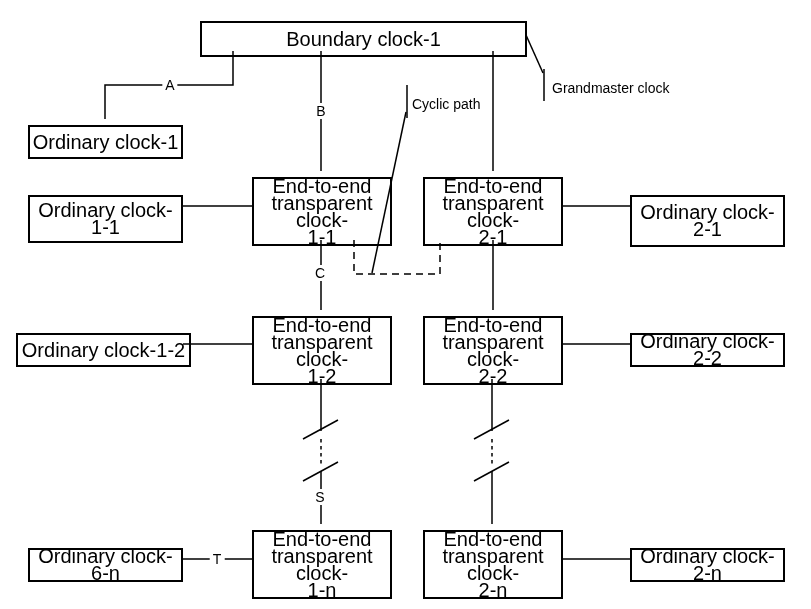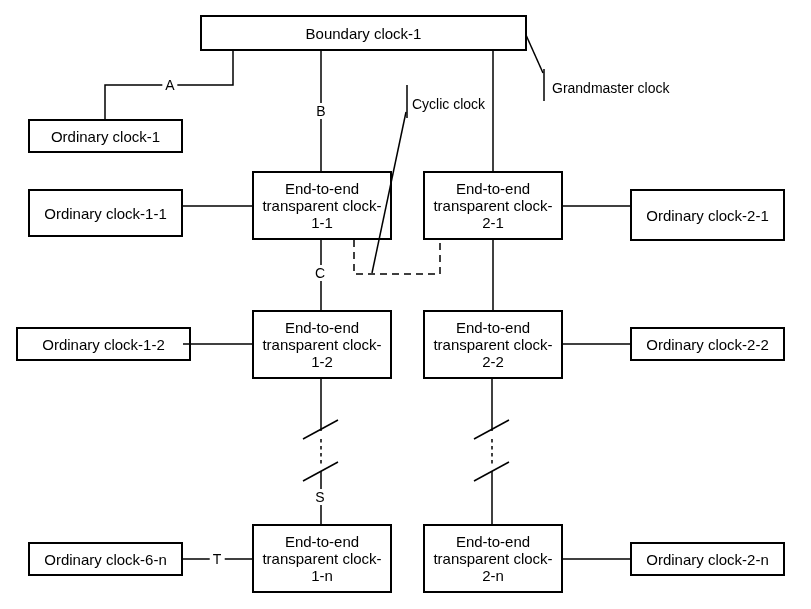--- a/index.html
+++ b/index.html
@@ -11,23 +11,24 @@
     color:#000;
     overflow:hidden;
   }
   .node{
     position:absolute;
     box-sizing:border-box;
     border:2px solid #000;
     background:#fff;
     display:flex;align-items:center;justify-content:center;
     text-align:center;
-    font-size:15px;line-height:17px;
+    font-size:20px;line-height:17px;
     white-space:pre-line;
     z-index:1;
+    margin-top:6px;
   }
   
   .n-boundary {left:200px;top:15px;width:327px;height:36px;}
   .n-oc1     {left:28px; top:119px;width:155px;height:34px;}
   .n-oc11    {left:28px; top:189px;width:155px;height:48px;}
   .n-oc12    {left:16px; top:327px;width:175px;height:34px;text-align:center;}
   .n-oc1n    {left:28px; top:542px;width:155px;height:34px;}
   .n-oc21    {left:630px;top:189px;width:155px;height:52px;}
   .n-oc22    {left:630px;top:327px;width:155px;height:34px;}
   .n-oc2n    {left:630px;top:542px;width:155px;height:34px;}
@@ -130,21 +131,21 @@
 
     <polyline points="354,240 354,274 440,274 440,240" stroke-dasharray="7 5"></polyline>
 
     <line x1="407" y1="85" x2="407" y2="118"></line>
     <line x1="406" y1="112" x2="372" y2="273"></line>
 
     <line x1="526" y1="35" x2="543" y2="73"></line>
     <line x1="544" y1="69" x2="544" y2="101"></line>
   </svg>
 
-  <div class="callout c-cyclic">Cyclic clock</div>
+  <div class="callout c-cyclic">Cyclic path</div>
   <div class="callout c-grandmaster">Grandmaster clock</div>
 
   <div class="letter l-a">A</div>
   <div class="letter l-b">B</div>
   <div class="letter l-c">C</div>
   <div class="letter l-s">S</div>
   <div class="letter l-t">T</div>
 
 </div>
 

